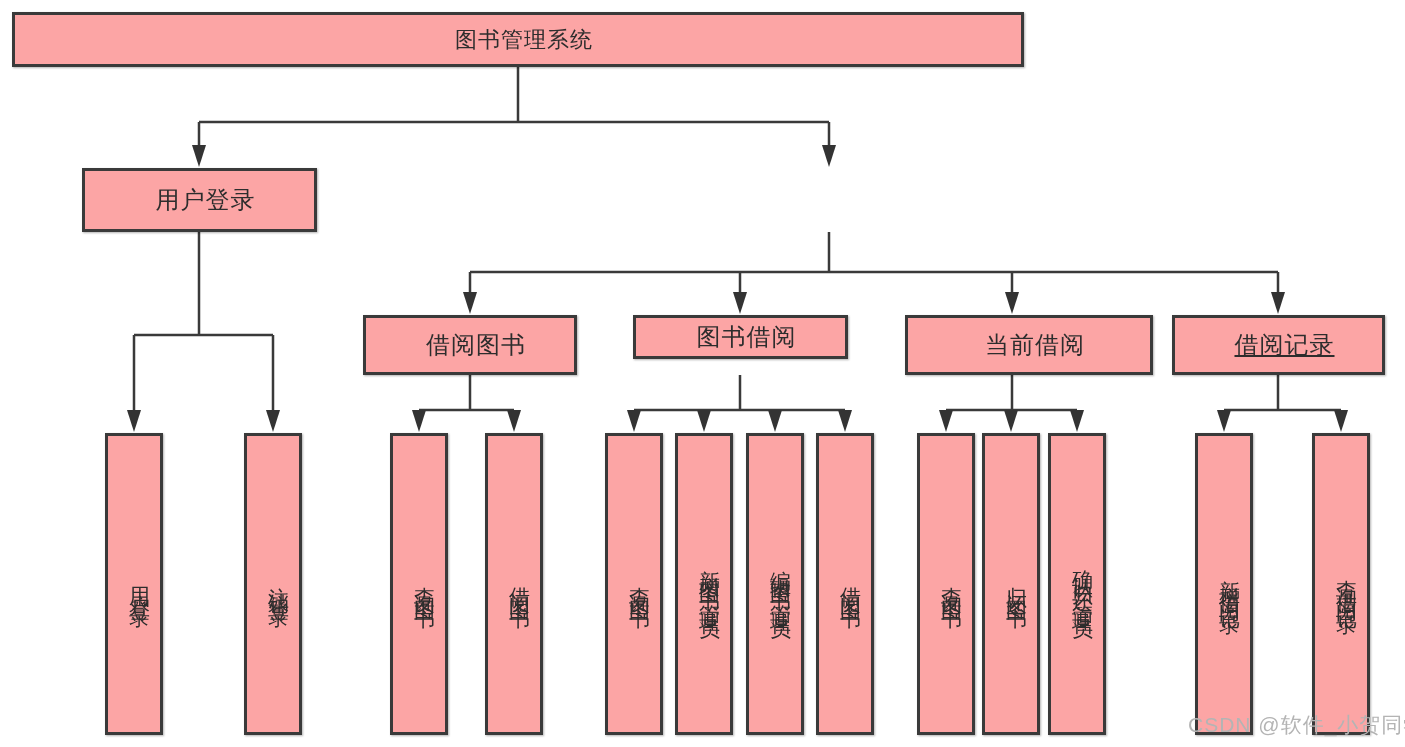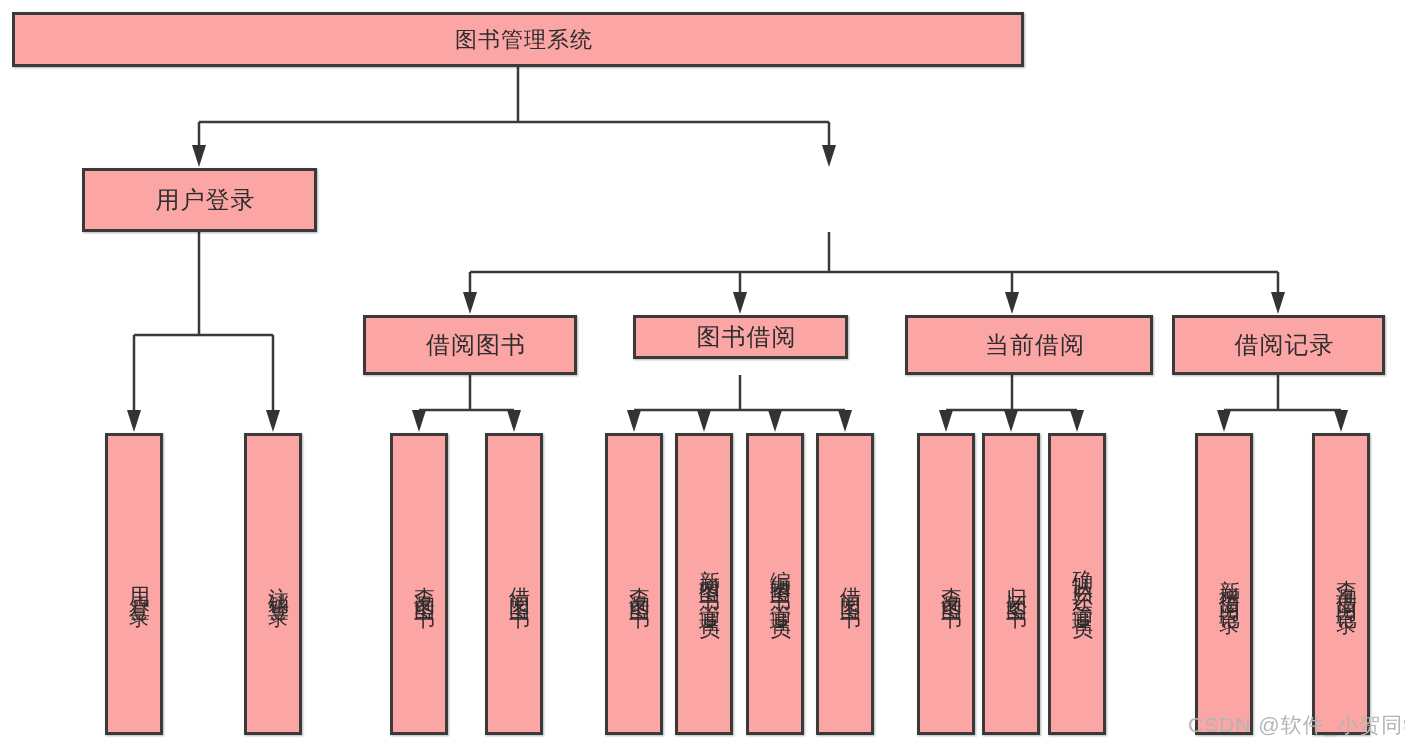--- a/index.html
+++ b/index.html
@@ -102,21 +102,21 @@
     </g>
   </svg>
 
   <div class="node root" style="left:12px; top:12px; width:1012px; height:55px;">图书管理系统</div>
 
   <div class="node h" style="left:82px; top:168px; width:235px; height:64px;">用户登录</div>
 
   <div class="node h" style="left:363px; top:315px; width:214px; height:60px;">借阅图书</div>
   <div class="node h" style="left:633px; top:315px; width:215px; height:44px;">图书借阅</div>
   <div class="node h" style="left:905px; top:315px; width:248px; height:60px;">当前借阅</div>
-  <div class="node h" style="left:1172px; top:315px; width:213px; height:60px;">借阅记录</div>
+  <div class="node h" style="left:1172px; top:315px; width:213px; height:60px;text-decoration:underline;">借阅记录</div>
 
   <div class="node v" style="left:105px; top:433px; width:58px; height:302px;">用户登录</div>
   <div class="node v" style="left:244px; top:433px; width:58px; height:302px;">注销登录</div>
 
   <div class="node v" style="left:390px; top:433px; width:58px; height:302px;">查询图书</div>
   <div class="node v" style="left:485px; top:433px; width:58px; height:302px;">借阅图书</div>
 
   <div class="node v" style="left:605px; top:433px; width:58px; height:302px;">查询图书</div>
   <div class="node v" style="left:675px; top:433px; width:58px; height:302px;">新增图书（管理员）</div>
   <div class="node v" style="left:746px; top:433px; width:58px; height:302px;">编辑图书（管理员）</div>

